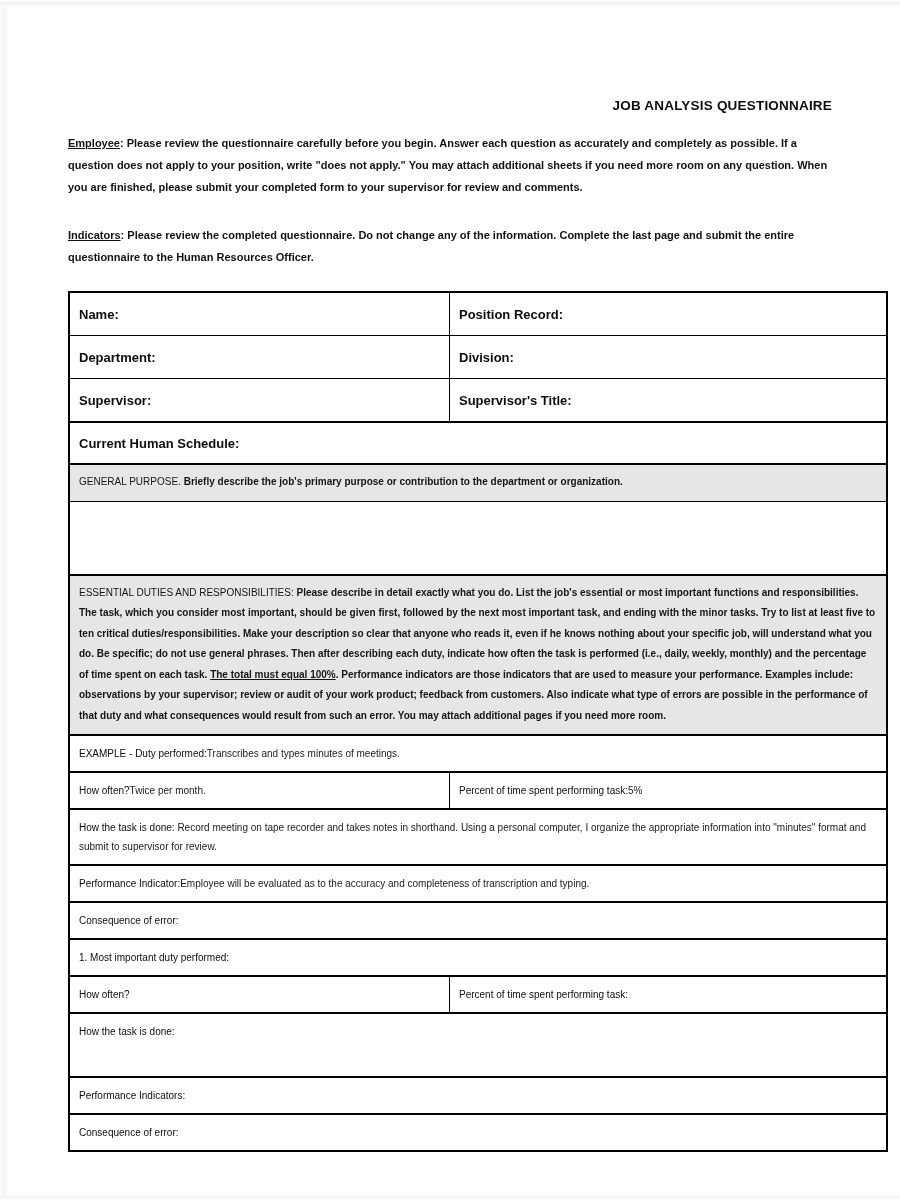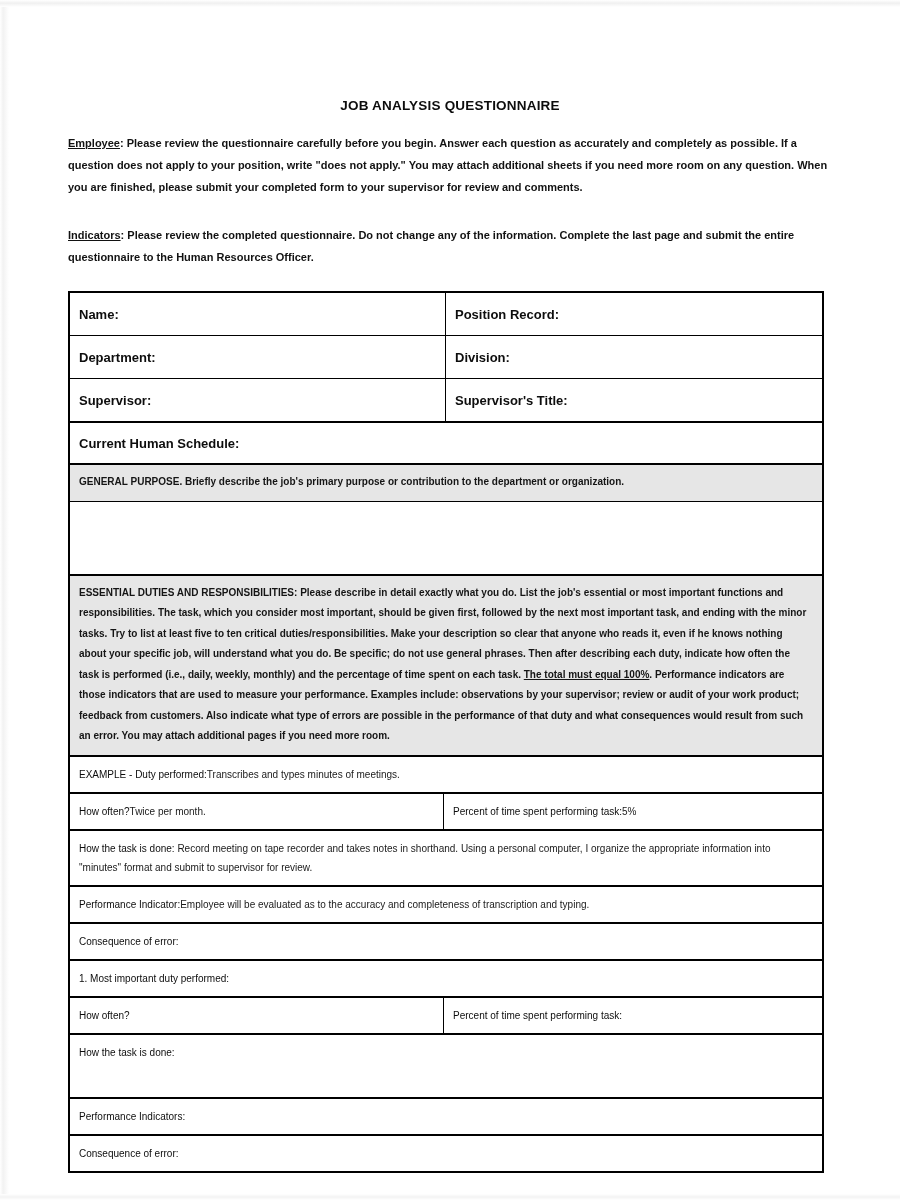--- a/index.html
+++ b/index.html
@@ -45,21 +45,21 @@
   }
 
   .content {
     position: absolute;
     left: 68px;
     top: 0;
     width: 764px;
   }
 
   .doc-title {
-    text-align: center;
+    text-align: right;
     font-size: 13.5px;
     font-weight: bold;
     letter-spacing: 0.2px;
     margin: 0;
     padding-top: 98px;
     color: #0d0d0d;
   }
 
   .intro-block {
     margin-top: 19px;
@@ -72,21 +72,21 @@
   .intro-block.second {
     margin-top: 26px;
   }
   .lead-label {
     text-decoration: underline;
   }
 
   
   .form-table {
     margin-top: 23px;
-    width: 756px;
+    width: 820px;
     border: 2.5px solid #000000;
     border-collapse: collapse;
     box-sizing: border-box;
   }
   .form-table .row {
     display: flex;
     width: 100%;
     box-sizing: border-box;
     border-bottom: 1.2px solid #000000;
   }
@@ -136,21 +136,21 @@
   }
 
   .para-cell {
     font-size: 10px;
     font-weight: bold;
     line-height: 2.05;
     color: #151515;
     padding: 7px 10px 8px 9px;
   }
   .para-cell .strong-head {
-    font-weight: bold;
+    font-weight: normal;
   }
   .para-cell .underline-bold {
     font-weight: bold;
     text-decoration: underline;
   }
 
   .purpose-blank {
     height: 72px;
   }
 

